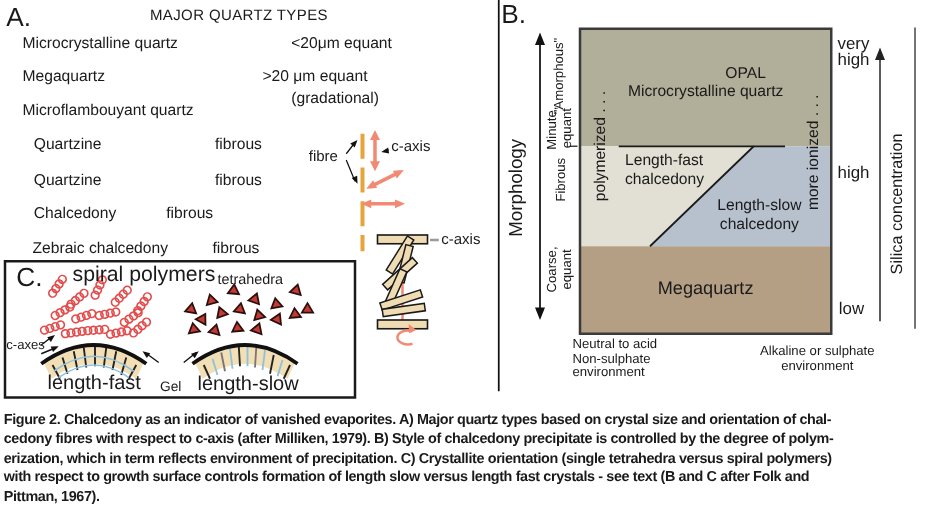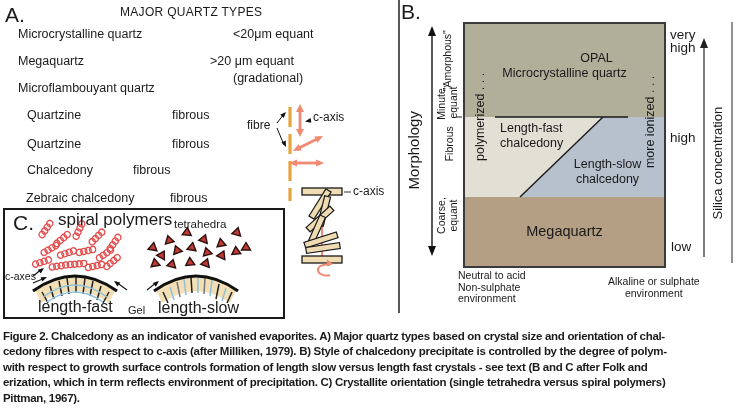--- a/index.html
+++ b/index.html
@@ -262,18 +262,18 @@
 
   <div class="t" style="left:670px;top:29px;font-size:13.5px;line-height:12.5px;">very
 high</div>
   <div class="t" style="left:670px;top:131px;font-size:13.5px;">high</div>
   <div class="t" style="left:671px;top:240px;font-size:13.5px;">low</div>
   <div class="t rot ctr" style="left:643px;top:156px;width:150px;font-size:13px;">Silica concentration</div>
 
   <div id="caption">
     <div class="cap-line">Figure 2. Chalcedony as an indicator of vanished evaporites. A) Major quartz types based on crystal size and orientation of chal-</div>
     <div class="cap-line">cedony fibres with respect to c-axis (after Milliken, 1979). B) Style of chalcedony precipitate is controlled by the degree of polym-</div>
+    <div class="cap-line">erization, which in term reflects environment of precipitation. C) Crystallite orientation (single tetrahedra versus spiral polymers)</div>
     <div class="cap-line">with respect to growth surface controls formation of length slow versus length fast crystals - see text (B and C after Folk and</div>
-    <div class="cap-line">erization, which in term reflects environment of precipitation. C) Crystallite orientation (single tetrahedra versus spiral polymers)</div>
     <div class="cap-line">Pittman, 1967).</div>
   </div>
 
 </div>
 
 </body></html>

